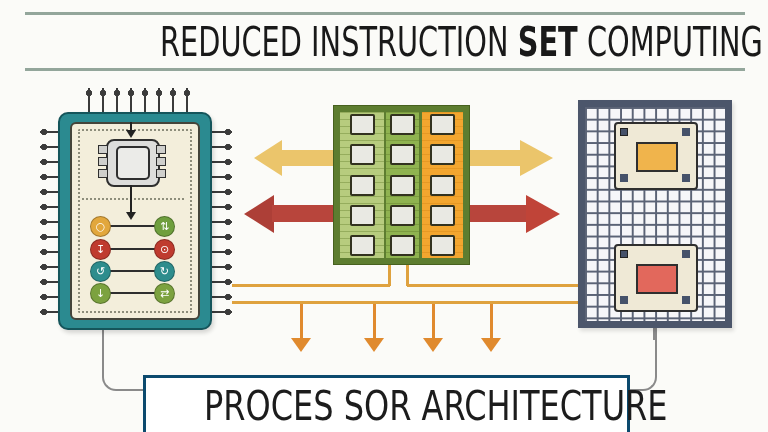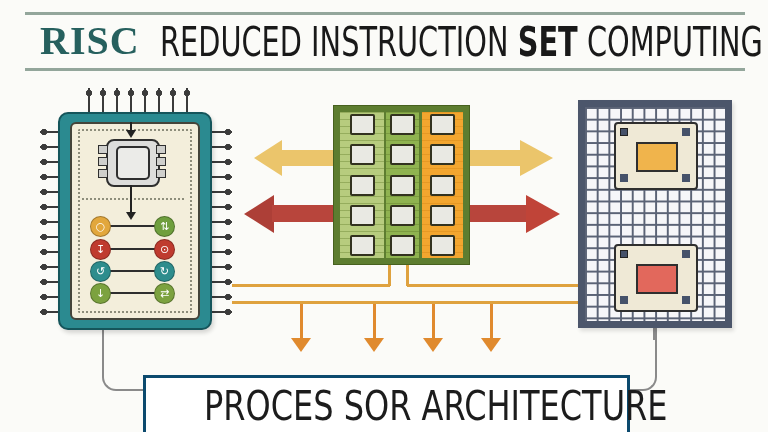--- a/index.html
+++ b/index.html
@@ -112,21 +112,20 @@
      border:3px solid #0c4a6e;box-sizing:border-box;display:flex;align-items:center;
      justify-content:flex-start;z-index:5;}
   #label-text{font-size:40px;color:#1c1c1c;white-space:nowrap;transform:scaleX(0.8);font-weight:500;}
 </style>
 </head>
 <body>
 
 <div id="stage">
 
   <div id="rule-top" class="rule"></div>
-  <div id="risc">RISC</div>
   <div id="title-sans"><span>REDUCED INSTRUCTION </span><span class="bold">SET</span><span> COMPUTING</span></div>
   <div id="rule-bottom" class="rule"></div>
 
   <div id="bracket-left" class="bracket"></div>
   <div id="bracket-right" class="bracket"></div>
   <div id="chip-stub"></div>
   <div id="board-stub"></div>
 
   <div id="pins-top" class="pins"></div>
   <div id="pins-left" class="pins"></div>

